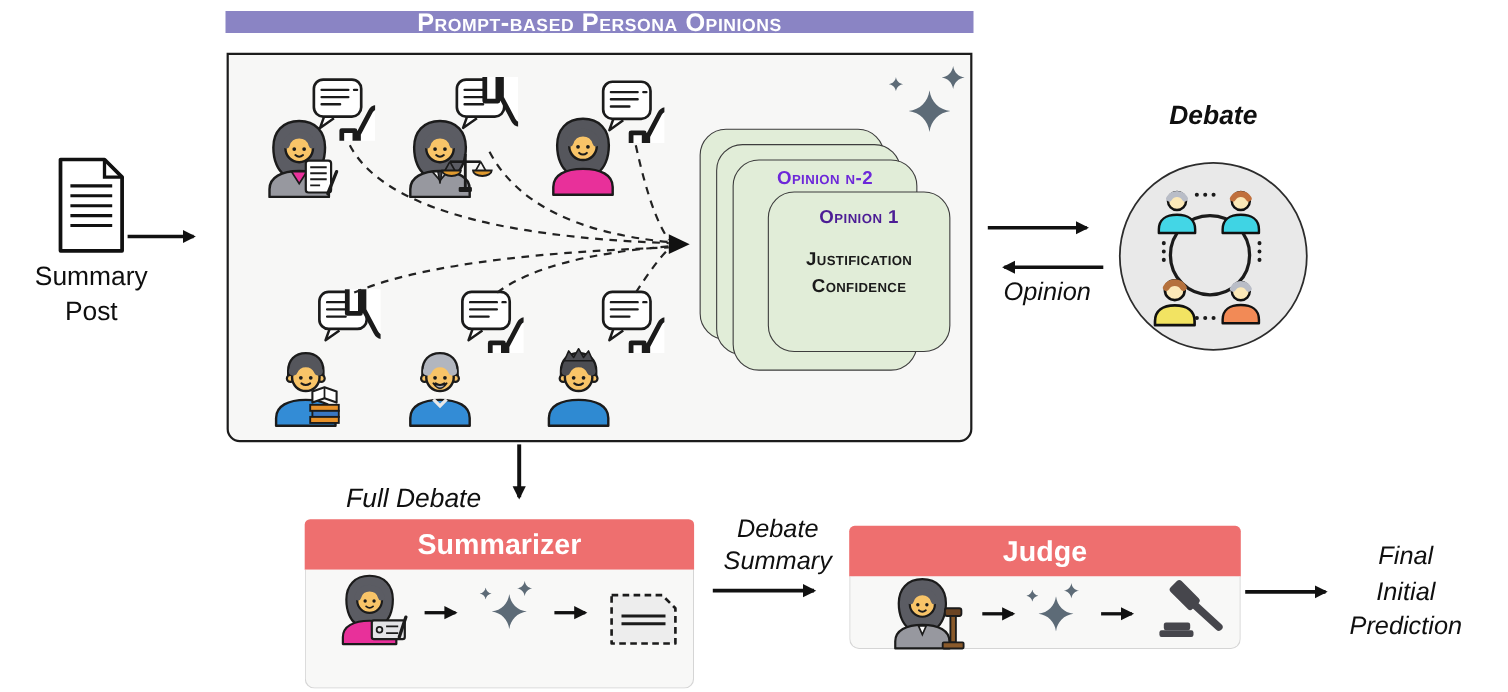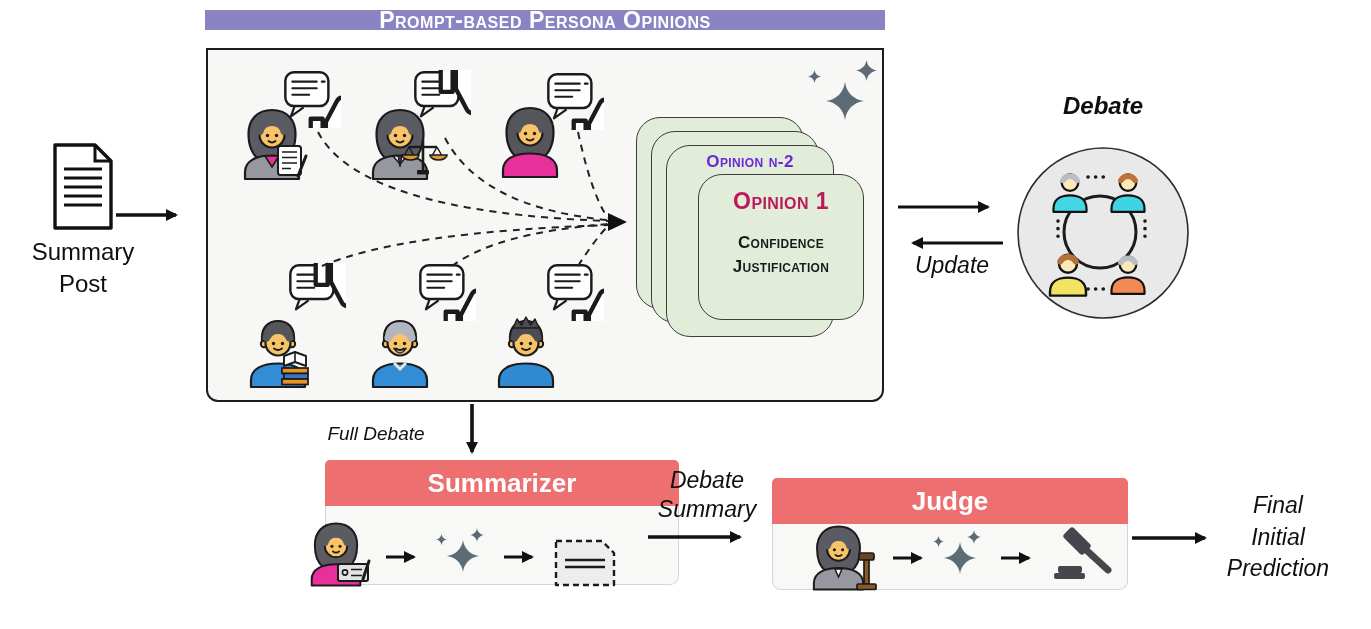--- a/index.html
+++ b/index.html
@@ -27,53 +27,53 @@
   
   .card {
     position:absolute; background:#e1edd8; border:1.6px solid #3d3d3d;
     border-radius:24px; z-index:2; text-align:center;
   }
   .card-back-label {
     display:block; margin-top:6px; color:#6d28d9; font-weight:bold;
     font-size:17px; font-variant:small-caps; letter-spacing:0.4px;
   }
   .card-front-title {
-    display:block; margin-top:13px; color:#be185d; font-weight:bold;
-    font-size:23px; font-variant:small-caps; letter-spacing:0.4px;
+    display:block; margin-top:13px; color:#4c1d95; font-weight:bold;
+    font-size:17px; font-variant:small-caps; letter-spacing:0.4px;
   }
   .card-fields { margin-top:16px; }
   .card-field {
     display:block; color:#1b1b1b; font-weight:bold; font-size:17px;
     line-height:24px; font-variant:small-caps; letter-spacing:0.3px;
   }
 
   
   .redbox { z-index:1; }
   .redbox-header {
     position:absolute; left:0; top:0; width:100%; height:46px;
     background:#ee6f6f; border-radius:5px 5px 0 0;
     display:flex; align-items:center; justify-content:center;
   }
   .redbox-title { color:#ffffff; font-weight:bold; font-size:26px; }
   .redbox-body {
     position:absolute; left:0; right:0; top:46px; bottom:0;
     background:#f8f8f7; border:1.5px solid #d5d5d5; border-top:none;
     border-radius:0 0 9px 9px;
   }
-  .box-summarizer { left:277px; top:460px; width:354px; height:125px;margin-left:48px; }
+  .box-summarizer { left:277px; top:472px; width:354px; height:154px; }
   .box-judge      { left:772px; top:478px; width:356px; height:112px; }
 
   
   .lbl { z-index:4; text-align:center; white-space:pre-line; color:#0f0f0f; }
   .italic { font-style:italic; }
   .lbl-online   { left:28px;  top:236px; width:110px; font-size:24px; line-height:1.35; }
   .lbl-initial  { left:893px; top:120px; width:118px; font-size:23px; line-height:1.28; }
   .lbl-update   { left:893px; top:252px; width:118px; font-size:23px; }
   .lbl-debate   { left:1040px; top:92px; width:126px; font-size:24px; font-weight:bold; }
-  .lbl-fulldeb  { left:296px; top:423px; width:160px; font-size:19px; }
+  .lbl-fulldeb  { left:296px; top:440px; width:160px; font-size:24px; }
   .lbl-debsum   { left:648px; top:466px; width:118px; font-size:23px; line-height:1.28; }
   .lbl-final    { left:1218px; top:490px; width:120px; font-size:23px; line-height:1.38; }
 
   svg.overlay { position:absolute; left:0; top:0; z-index:3; pointer-events:none; }
 </style>
 </head>
 <body>
 
 <div class="canvas">
 
@@ -85,42 +85,42 @@
   </div>
 
   <div class="abs card" style="left:636px;top:117px;width:168px;height:192px;"></div>
   <div class="abs card" style="left:651px;top:131px;width:168px;height:192px;"></div>
   <div class="abs card" style="left:666px;top:145px;width:168px;height:192px;">
     <span class="card-back-label">Opinion n-2</span>
   </div>
   <div class="abs card" style="left:698px;top:174px;width:166px;height:146px;">
     <span class="card-front-title">Opinion 1</span>
     <div class="card-fields">
+      <span class="card-field">Justification</span>
       <span class="card-field">Confidence</span>
-      <span class="card-field">Justification</span>
     </div>
   </div>
 
   <div class="abs redbox box-summarizer">
     <div class="redbox-header">
       <span class="redbox-title">Summarizer</span>
     </div>
     <div class="redbox-body"></div>
   </div>
 
   <div class="abs redbox box-judge">
     <div class="redbox-header">
       <span class="redbox-title">Judge</span>
     </div>
     <div class="redbox-body"></div>
   </div>
 
   <div class="abs lbl lbl-online">Summary
 Post</div>
-  <div class="abs lbl italic lbl-update">Update</div>
+  <div class="abs lbl italic lbl-update">Opinion</div>
   <div class="abs lbl italic lbl-debate">Debate</div>
   <div class="abs lbl italic lbl-fulldeb">Full Debate</div>
   <div class="abs lbl italic lbl-debsum">Debate
 Summary</div>
   <div class="abs lbl italic lbl-final">Final
 Initial
 Prediction</div>
 
   <svg class="overlay" width="1371" height="629" viewBox="0 0 1371 629">
     <defs>

